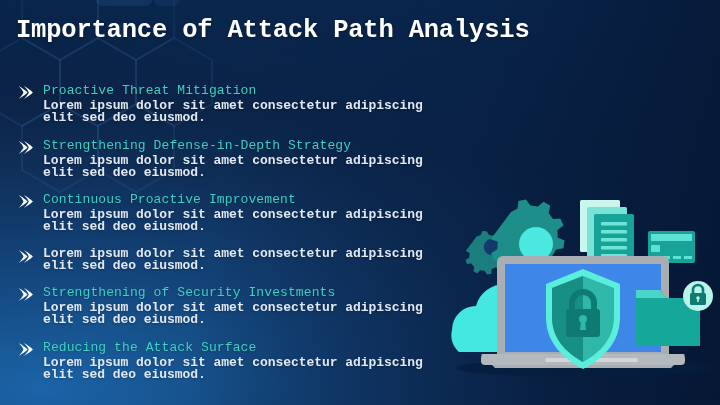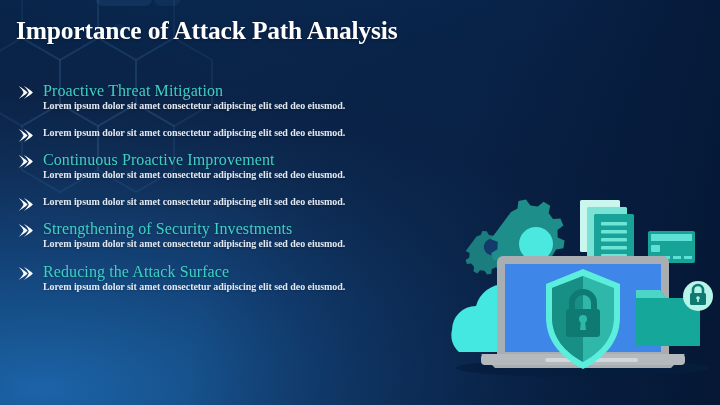--- a/index.html
+++ b/index.html
@@ -5,21 +5,21 @@
   html, body {
     margin: 0;
     padding: 0;
     background: #0b1b30;
   }
   #slide {
     position: relative;
     width: 720px;
     height: 405px;
     overflow: hidden;
-    font-family: Liberation Serif, serif;
+    font-family: Liberation Mono, monospace;
     background: #a21caf;
   }
 
   
   .bg-base {
     position: absolute;
     inset: 0;
     background:
       radial-gradient(120% 95% at 6% 96%, #1c63a8 0%, #17548f 16%, #134277 34%, #0f2e57 58%, #0b2347 76%, #072042 100%);
   }
@@ -80,30 +80,30 @@
 
   .chev {
     position: absolute;
     left: 2px;
     top: 1px;
     width: 17px;
     height: 15px;
   }
   .item-title {
     margin: 0;
-    font-size: 16px;
+    font-size: 13px;
     font-weight: normal;
     color: #3fd0c2;
     line-height: 14px;
     letter-spacing: 0.1px;
     text-shadow: 0 1px 2px rgba(0,0,0,0.22);
   }
   .item-desc {
     margin: 2px 0 0 0;
-    font-size: 10px;
+    font-size: 13px;
     font-weight: bold;
     color: #e2e9f2;
     line-height: 12px;
     letter-spacing: -0.05px;
     text-shadow: 0 1px 2px rgba(0,0,0,0.25);
   }
 
   
   .illustration {
     position: absolute;
@@ -150,20 +150,21 @@
       </svg>
       <p class="item-title">Proactive Threat Mitigation</p>
       <p class="item-desc">Lorem ipsum dolor sit amet consectetur adipiscing elit sed deo eiusmod.</p>
     </div>
 
     <div class="item">
       <svg class="chev" viewBox="0 0 17 15">
         <path d="M2.6 1.1 C6.3 3.2 9.3 5.3 11.6 7.5 C9.3 9.7 6.3 11.8 2.6 13.9 C5.1 11.6 6.7 9.4 7.5 7.5 C6.7 5.6 5.1 3.4 2.6 1.1 Z" fill="#ffffff"></path>
         <path d="M7.9 1.1 C11.6 3.2 14.6 5.3 16.9 7.5 C14.6 9.7 11.6 11.8 7.9 13.9 C10.4 11.6 12.0 9.4 12.8 7.5 C12.0 5.6 10.4 3.4 7.9 1.1 Z" fill="#ffffff"></path>
       </svg>
+      <p class="item-title">Strengthening Defense-in-Depth Strategy</p>
       <p class="item-desc">Lorem ipsum dolor sit amet consectetur adipiscing elit sed deo eiusmod.</p>
     </div>
 
     <div class="item">
       <svg class="chev" viewBox="0 0 17 15">
         <path d="M2.6 1.1 C6.3 3.2 9.3 5.3 11.6 7.5 C9.3 9.7 6.3 11.8 2.6 13.9 C5.1 11.6 6.7 9.4 7.5 7.5 C6.7 5.6 5.1 3.4 2.6 1.1 Z" fill="#ffffff"></path>
         <path d="M7.9 1.1 C11.6 3.2 14.6 5.3 16.9 7.5 C14.6 9.7 11.6 11.8 7.9 13.9 C10.4 11.6 12.0 9.4 12.8 7.5 C12.0 5.6 10.4 3.4 7.9 1.1 Z" fill="#ffffff"></path>
       </svg>
       <p class="item-title">Continuous Proactive Improvement</p>
       <p class="item-desc">Lorem ipsum dolor sit amet consectetur adipiscing elit sed deo eiusmod.</p>

